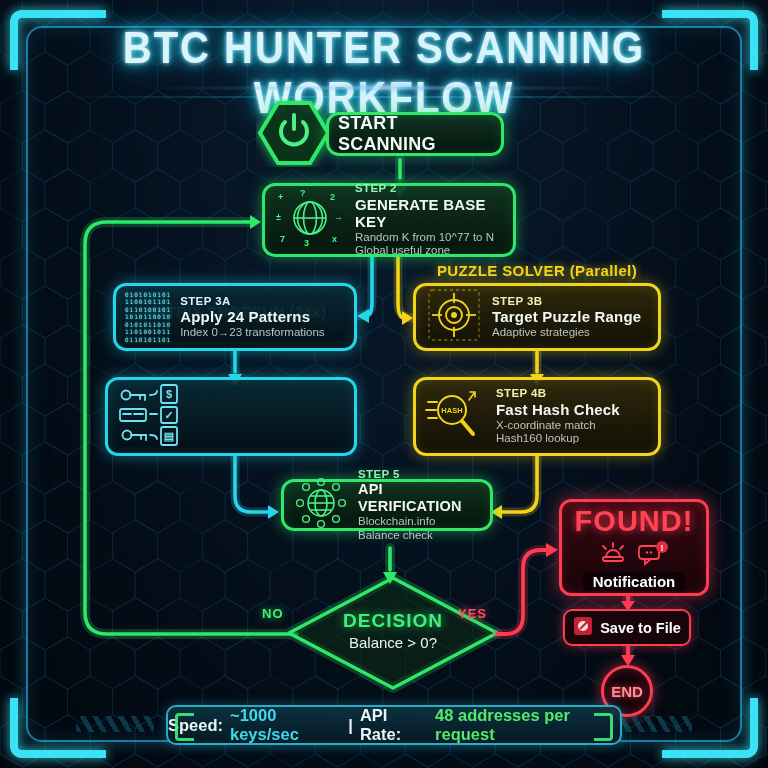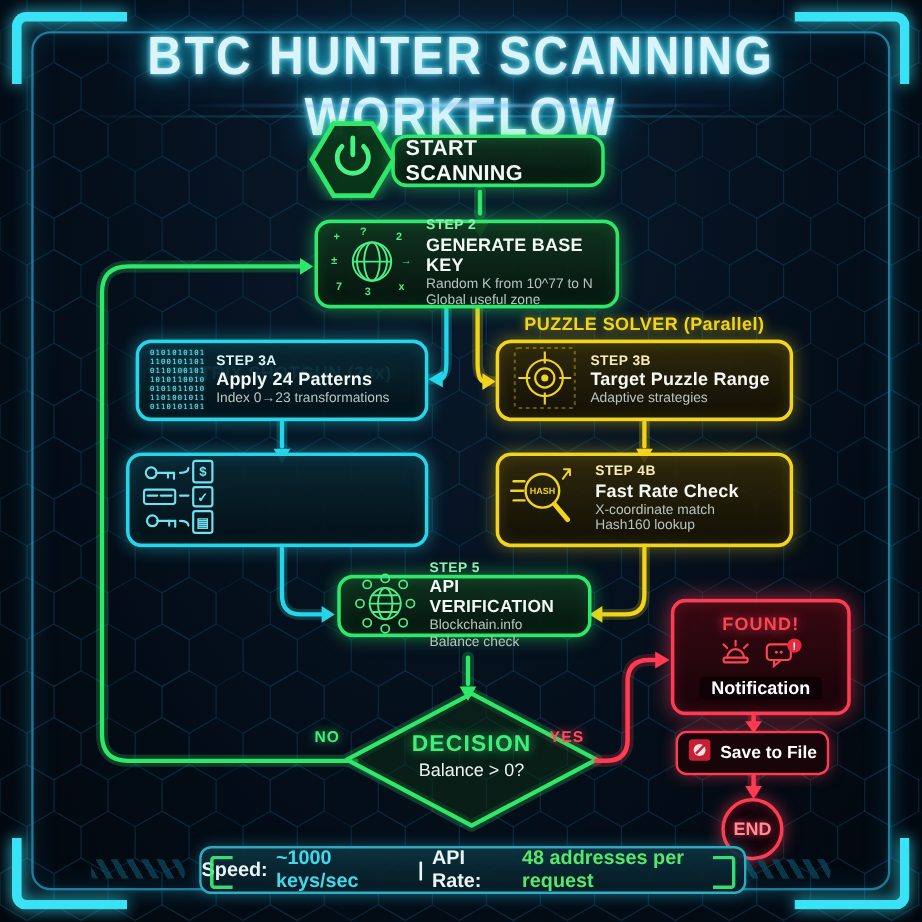--- a/index.html
+++ b/index.html
@@ -50,21 +50,21 @@
   .dec-text{position:absolute;left:293px;top:610px;width:200px;text-align:center;pointer-events:none;}
   .dec-title{font-size:19px;font-weight:800;color:#3ef07a;letter-spacing:1px;text-shadow:0 0 10px rgba(46,232,106,.8);}
   .dec-q{font-size:15px;color:#eef4ef;margin-top:2px;}
   .edge-label{position:absolute;font-size:13px;font-weight:800;letter-spacing:1px;}
   .lbl-no{color:#3ef07a;text-shadow:0 0 8px rgba(46,232,106,.8);}
   .lbl-yes{color:#ff4d5e;text-shadow:0 0 8px rgba(255,59,82,.8);}
   .found{position:absolute;left:559px;top:499px;width:150px;height:97px;border:3px solid var(--red);
     border-radius:12px;background:linear-gradient(180deg,rgba(60,8,16,.92),rgba(24,3,8,.94));
     box-shadow:0 0 18px rgba(255,59,82,.55),inset 0 0 12px rgba(255,59,82,.2);
     display:flex;flex-direction:column;align-items:center;justify-content:center;gap:2px;box-sizing:border-box;}
-  .found-title{font-size:15px;font-weight:800;color:#ff4353;letter-spacing:1px;
+  .found-title{font-size:29px;font-weight:800;color:#ff4353;letter-spacing:1px;
     text-shadow:0 0 10px rgba(255,59,82,.9);}
   .found-icons{display:flex;gap:10px;align-items:center;}
   .found-strip{background:rgba(10,2,5,.75);border-radius:4px;padding:1px 10px;font-size:15px;font-weight:800;color:#fff;}
   .save{position:absolute;left:563px;top:609px;width:128px;height:37px;border:2.5px solid var(--red);
     border-radius:9px;background:rgba(26,4,9,.9);box-shadow:0 0 12px rgba(255,59,82,.5);
     display:flex;align-items:center;justify-content:center;gap:7px;box-sizing:border-box;}
   .save-label{font-size:14.5px;font-weight:800;color:#fff;}
   .endc{position:absolute;left:601px;top:665px;width:52px;height:52px;border:3px solid var(--red);
     border-radius:50%;background:rgba(26,4,9,.85);box-shadow:0 0 14px rgba(255,59,82,.6),inset 0 0 8px rgba(255,59,82,.3);
     display:flex;align-items:center;justify-content:center;font-size:15px;font-weight:800;color:#ff8d97;
@@ -712,21 +712,21 @@
           <line x1="3" y1="18" x2="12" y2="18"></line>
             <line x1="1" y1="26" x2="11" y2="26"></line>
           <line x1="3" y1="34" x2="12" y2="34"></line>
           <path d="M44,16 L50,8 M50,8 L50,13 M50,8 L45,8" stroke-width="1.6"></path>
         </g>
         <text x="27" y="29" fill="#f2d41a" font-family="Liberation Sans,sans-serif" font-size="7.5" font-weight="bold" text-anchor="middle">HASH</text>
       </svg>
     </div>
     <div class="txt">
       <div class="step">STEP 4B</div>
-      <div class="ttl">Fast Rate Check</div>
+      <div class="ttl">Fast Hash Check</div>
       <div class="sub">X-coordinate match</div>
       <div class="sub">Hash160 lookup</div>
     </div>
   </div>
 
   <div class="node g-node" style="left:281px;top:479px;width:212px;height:52px">
     <div>
       <svg width="56" height="56" viewBox="0 0 56 56">
         <g stroke="#49f084" stroke-width="1.6" fill="none">
           <circle cx="28" cy="28" r="13"></circle>

